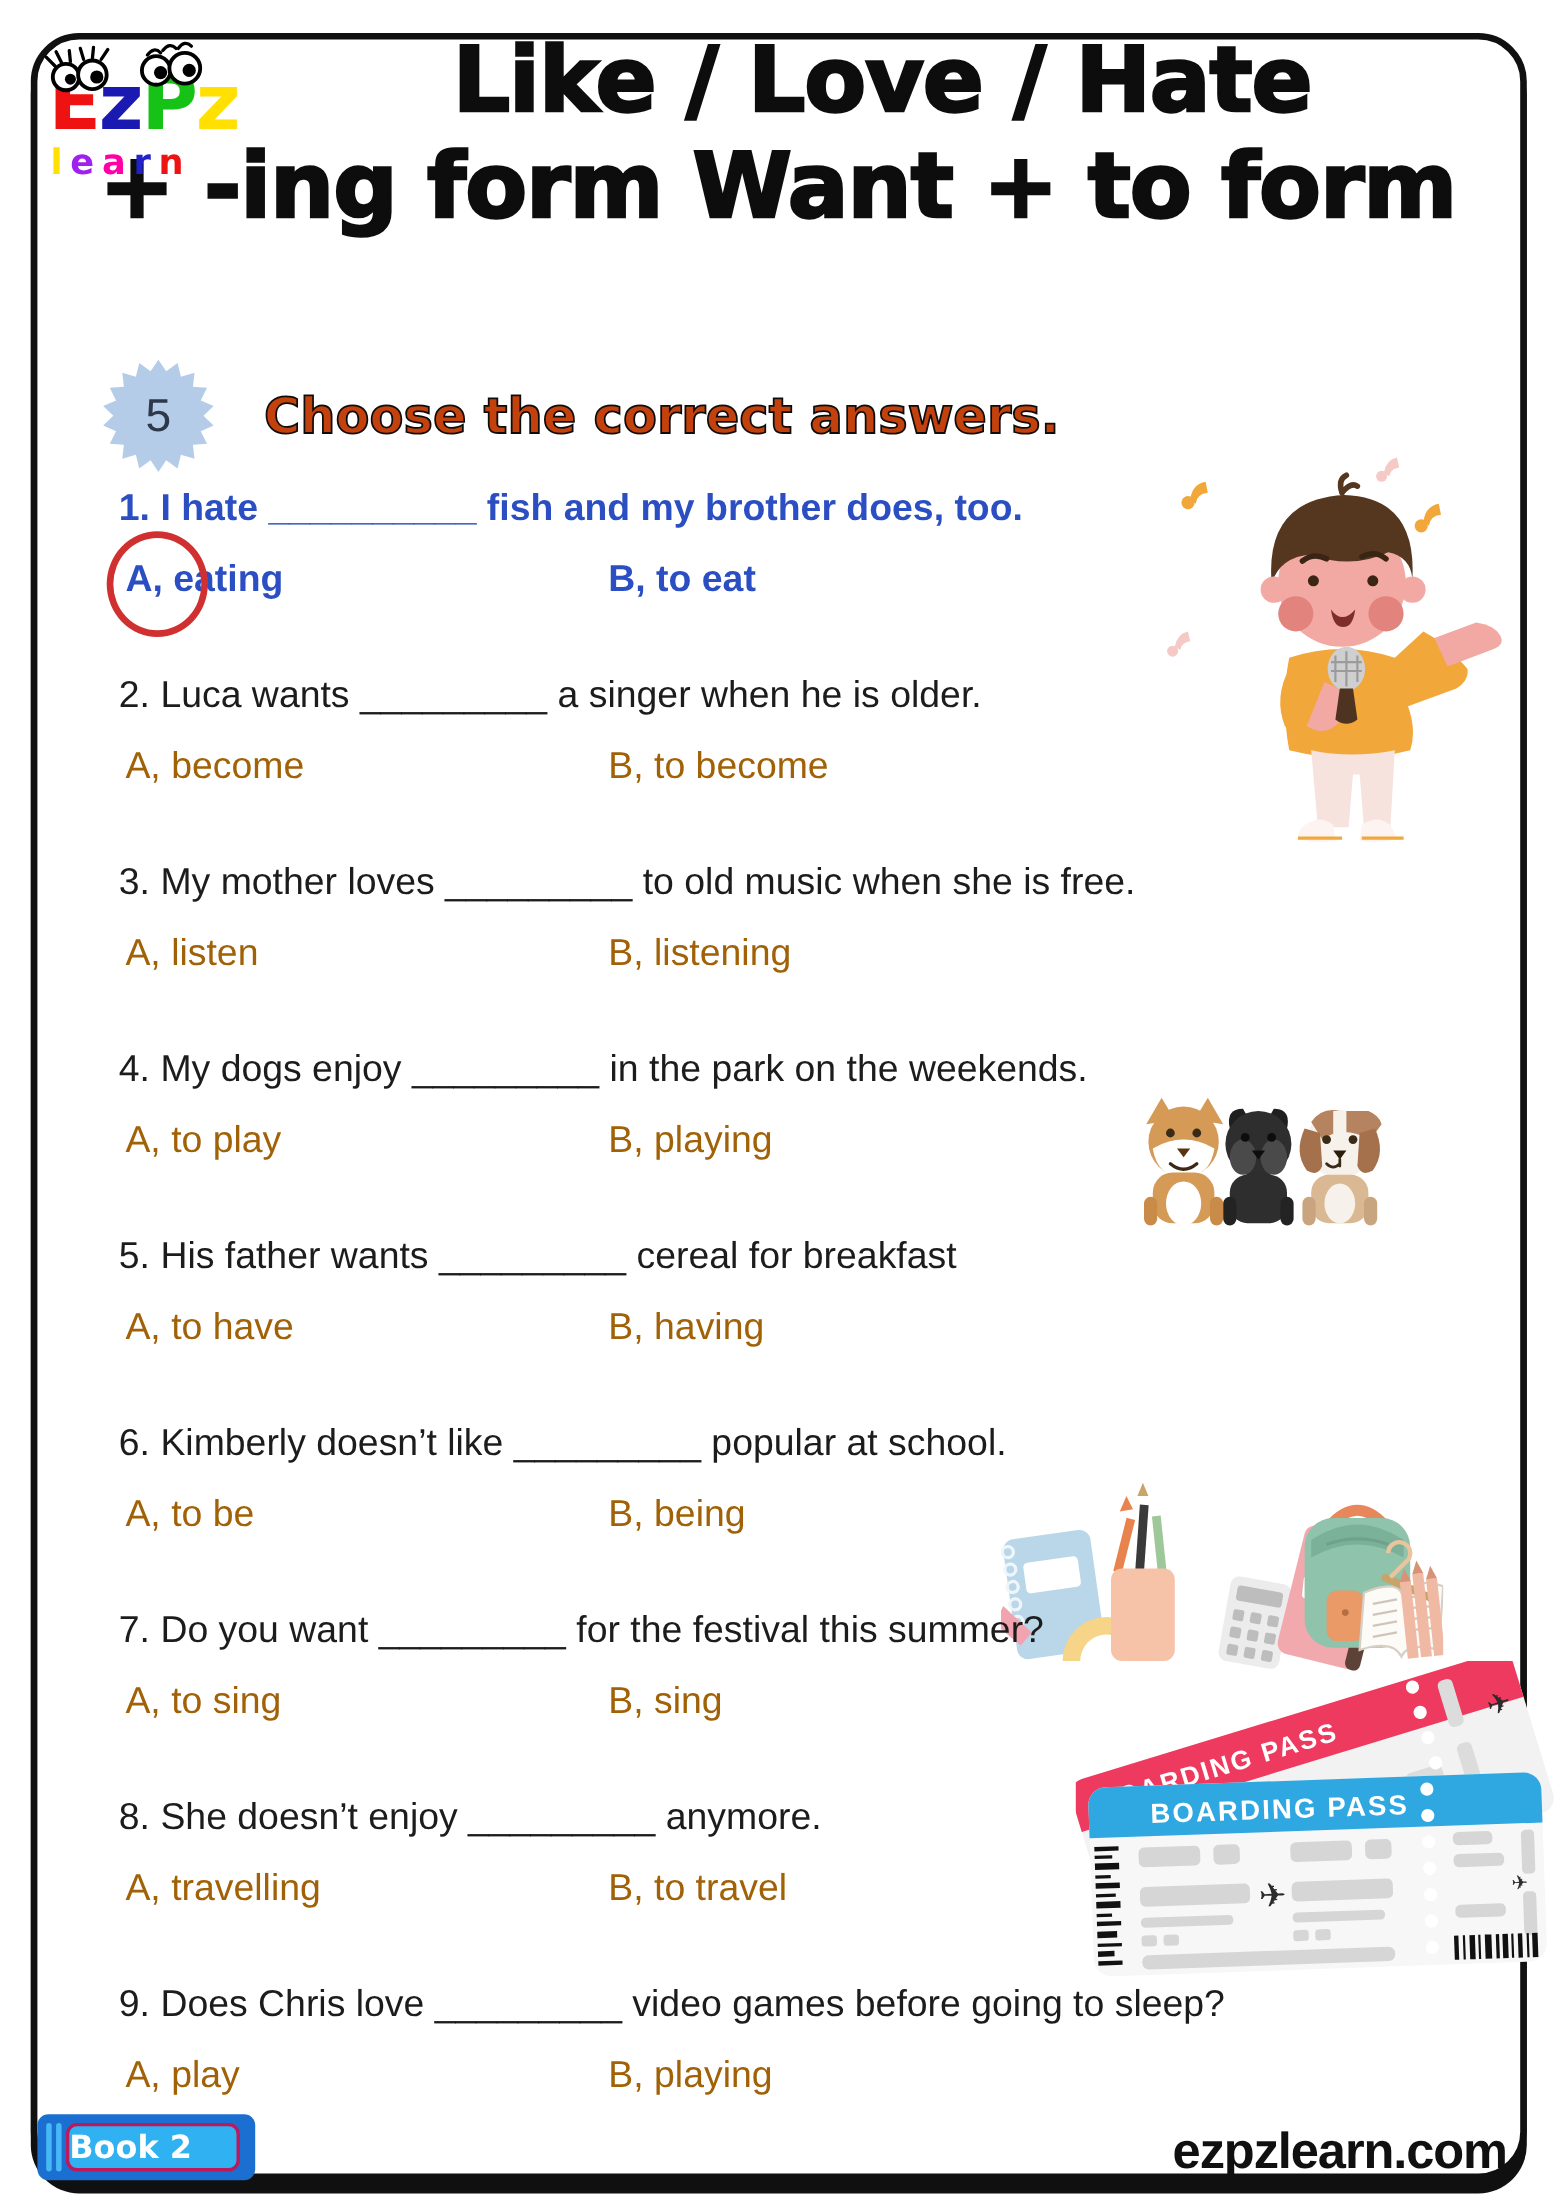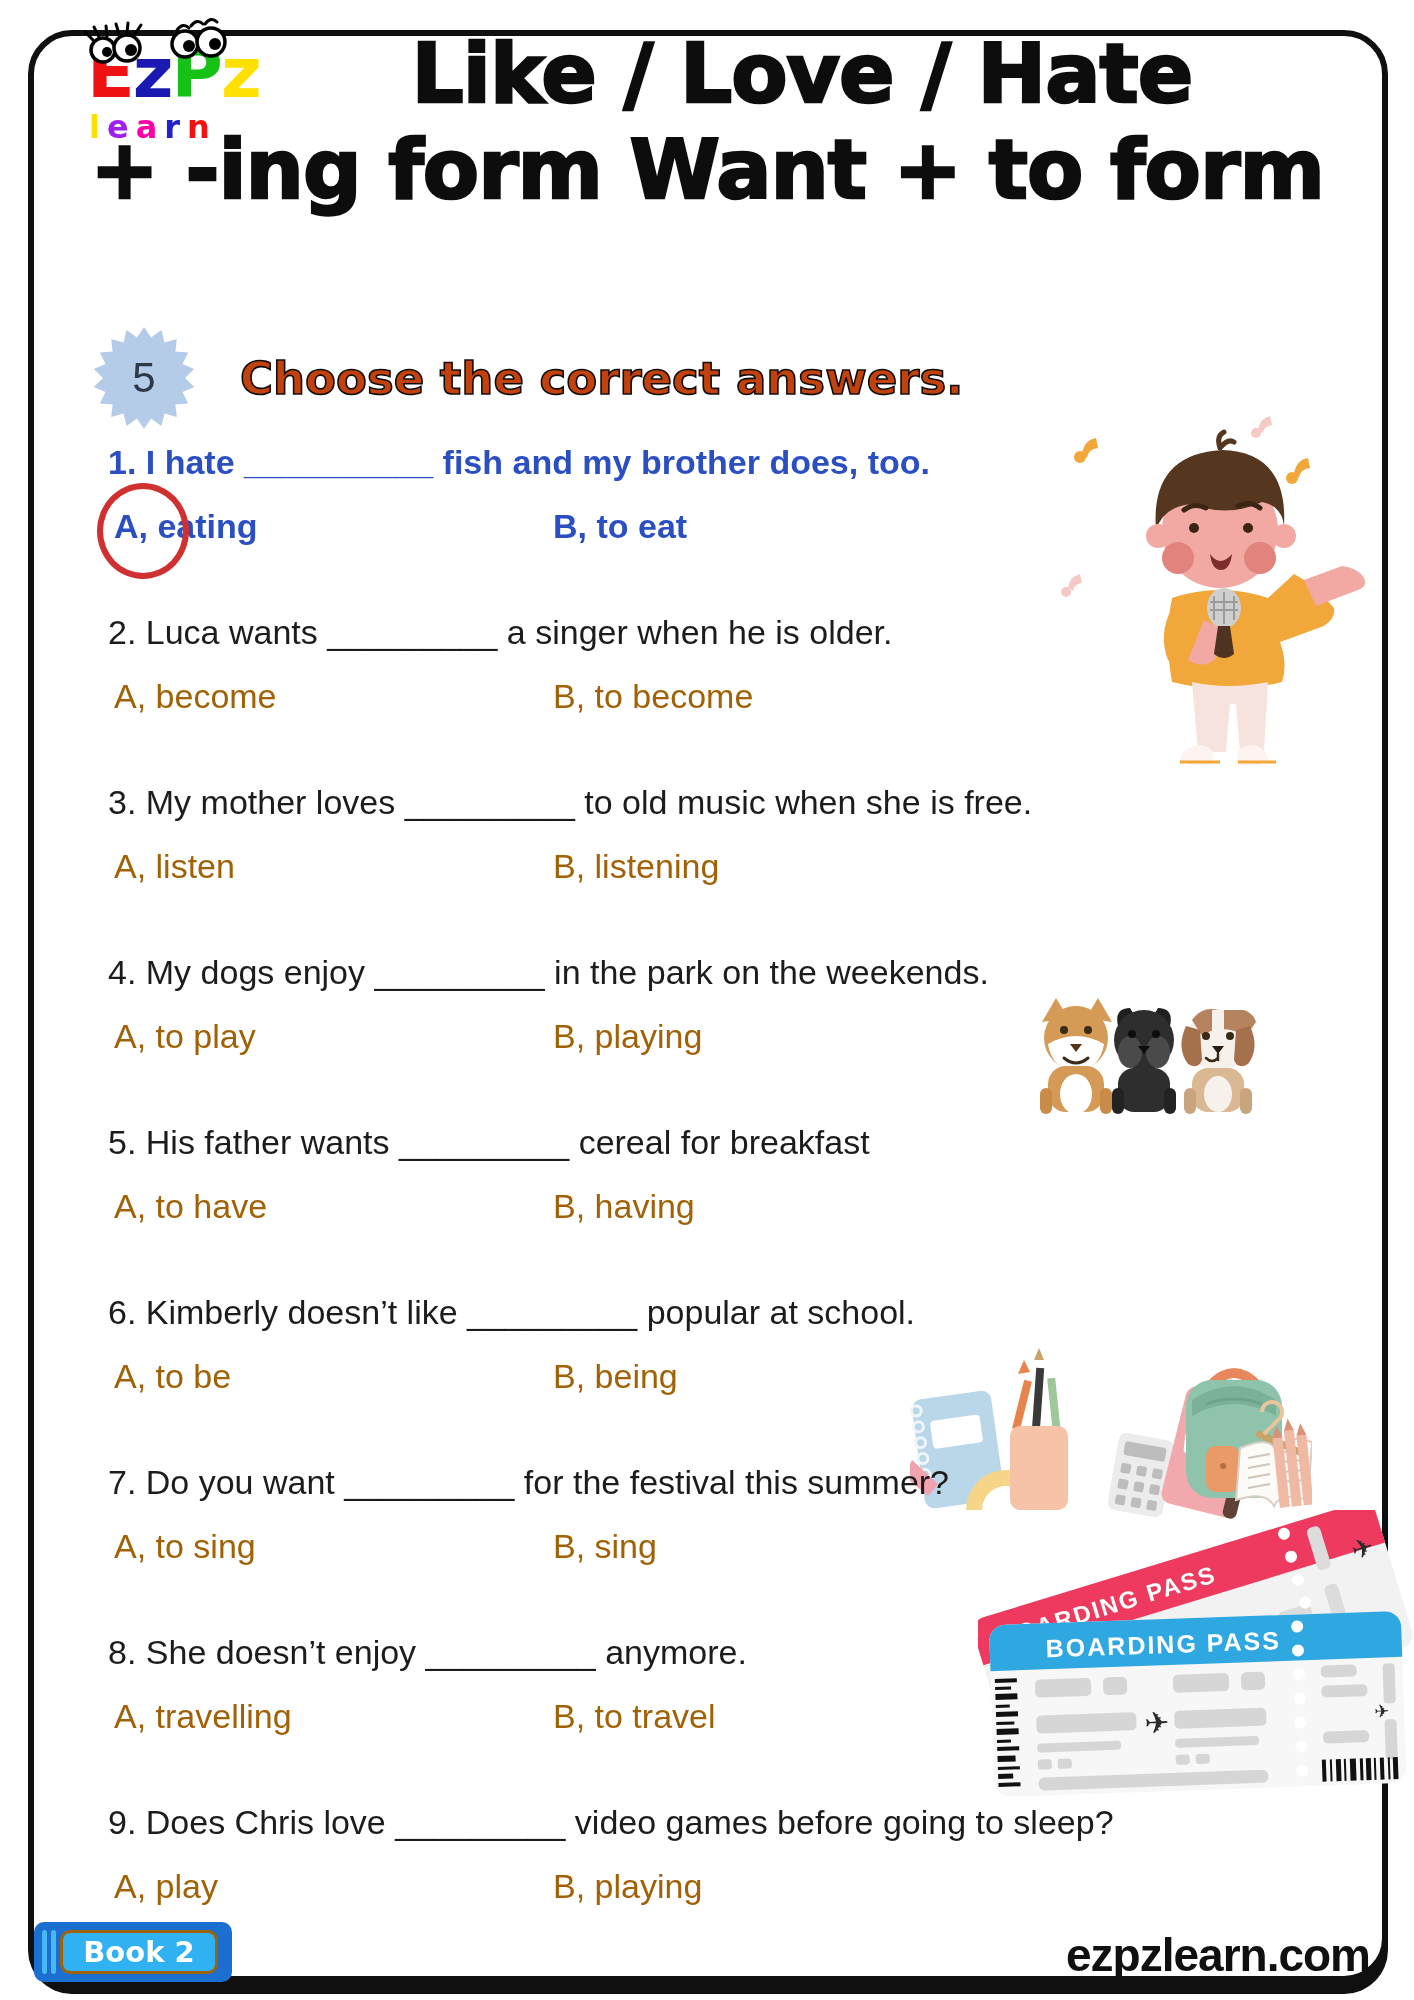--- a/index.html
+++ b/index.html
@@ -3,21 +3,21 @@
 <meta charset="utf-8">
 <style>
   html,body{margin:0;padding:0;}
   body{width:1414px;height:2000px;position:relative;background:#ffffff;
        font-family:"Liberation Sans",sans-serif;overflow:hidden;}
   
   .frame{position:absolute;left:28px;top:30px;right:26px;bottom:18px;
          border:6px solid #101010;border-radius:44px;
          box-shadow:0 12px 0 #101010;z-index:0;background:#fff;}
   
-  .logo{position:absolute;left:36px;top:10px;width:190px;height:140px;z-index:5;margin-left:43px;}
+  .logo{position:absolute;left:36px;top:30px;width:190px;height:140px;z-index:5;}
   .logo-top{position:absolute;left:8px;top:28px;font-weight:900;font-size:70px;
             font-family:"DejaVu Sans",sans-serif;line-height:70px;letter-spacing:-2px;}
   .logo-bottom{position:absolute;left:10px;top:98px;font-weight:900;font-size:32px;
             font-family:"DejaVu Sans",sans-serif;letter-spacing:7px;}
   .logo-eyes{position:absolute;left:0;top:0;width:190px;height:60px;}
   
   .title-line{position:absolute;text-align:center;color:#0d0d0d;
       font-family:"DejaVu Sans",sans-serif;font-weight:900;font-size:82px;
       letter-spacing:-1px;-webkit-text-stroke:2.5px #0d0d0d;white-space:nowrap;}
   .title1{left:230px;right:40px;top:26px;}
@@ -45,21 +45,21 @@
   .illus{position:absolute;z-index:1;}
   .boy{left:1052px;top:412px;width:352px;height:362px;}
   .dogs{left:1026px;top:992px;width:236px;height:124px;}
   .supplies{left:910px;top:1340px;width:402px;height:180px;}
   .passes{left:978px;top:1510px;width:436px;height:294px;}
   
   .book-badge{position:absolute;left:34px;top:1922px;width:198px;height:60px;z-index:6;}
   .book-outer{position:absolute;inset:0;background:#1b6fd0;border-radius:10px;}
   .book-stripe{position:absolute;top:8px;bottom:8px;width:5px;background:#45b8f5;border-radius:3px;}
   .book-inner{position:absolute;left:26px;top:8px;right:14px;bottom:8px;background:#2fb1f2;
-      border:3px solid #a16207;border-radius:10px;display:flex;align-items:center;justify-content:center;}
+      border:3px solid #be185d;border-radius:10px;display:flex;align-items:center;justify-content:flex-start;}
   .book-label{color:#ffffff;font-family:"DejaVu Sans",sans-serif;font-weight:900;font-size:29px;}
   .site{position:absolute;right:44px;top:1928px;font-size:46px;font-weight:700;color:#101010;
         font-family:"Liberation Sans",sans-serif;letter-spacing:-1px;z-index:6;}
 </style>
 </head>
 <body>
 
 <div class="frame"></div>
 
 <div class="logo">

